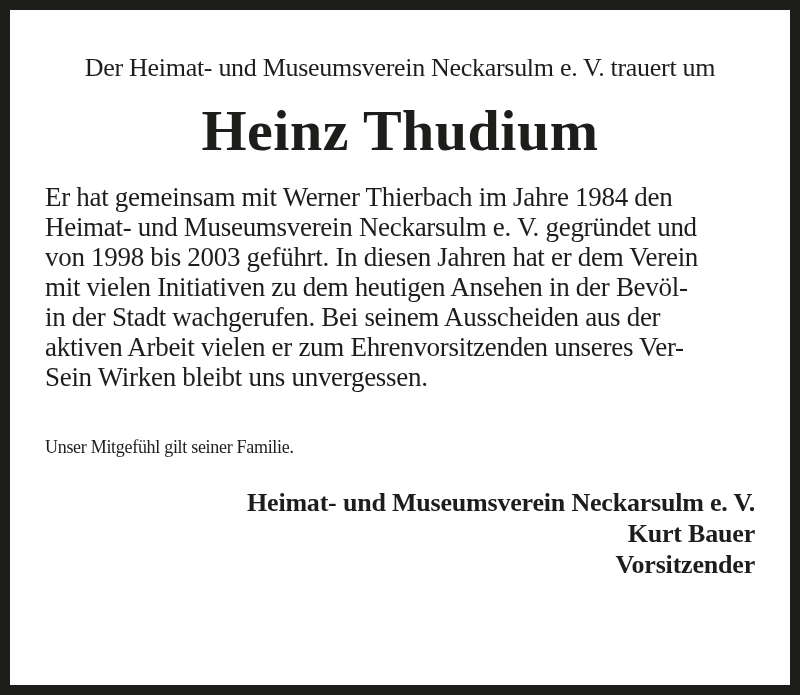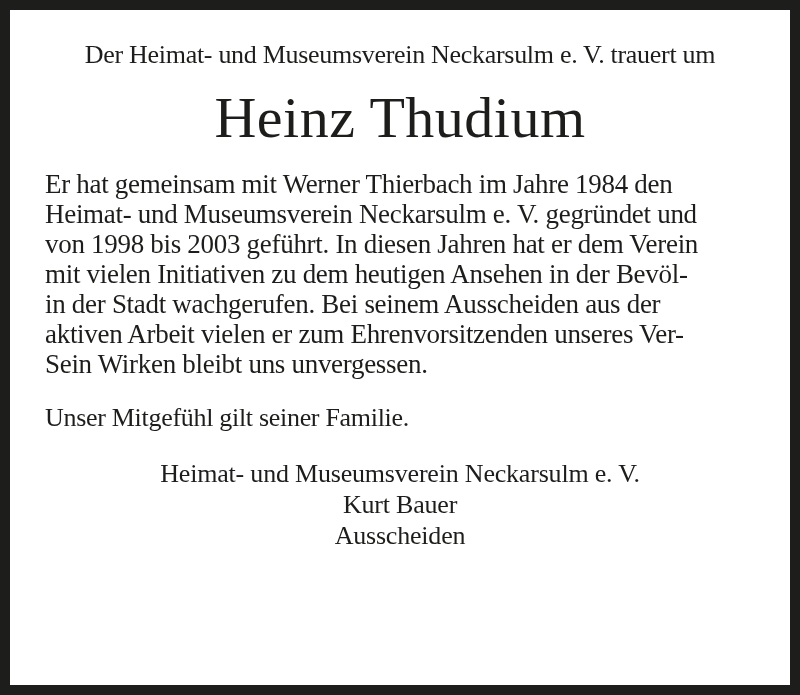--- a/index.html
+++ b/index.html
@@ -10,60 +10,60 @@
   html,body{ background:#ffffff; }
   body{
     width:800px; height:695px;
     font-family:"Liberation Serif","DejaVu Serif",serif;
     color:var(--ink);
   }
   .frame{
     width:800px; height:695px;
     border:10px solid var(--ink);
     background:var(--paper);
-    padding:0 35px;
+    padding:13px 35px;
     overflow:hidden;
   }
   .intro{
     margin-top:30px;
     text-align:center;
     font-size:26px;
     line-height:30px;
     letter-spacing:-0.3px;
     white-space:nowrap;
   }
   .deceased-name{
     margin-top:17px;
     text-align:center;
     font-size:58px;
     line-height:62px;
-    font-weight:normal;
+    font-weight:bold;
     letter-spacing:0.5px;
     white-space:nowrap;
   }
   .obituary-body{
     margin-top:20px;
     font-size:27px;
     line-height:30px;
     letter-spacing:-0.3px;
   }
   .obituary-body .line{
     white-space:nowrap;
   }
   .condolence{
-    margin-top:24px;
-    font-size:26px;
+    margin-top:40px;
+    font-size:18px;
     line-height:30px;
     letter-spacing:-0.3px;
     white-space:nowrap;
   }
   .signature{
     margin-top:25px;
-    text-align:center;
-    font-weight:normal;
+    text-align:right;
+    font-weight:bold;
     font-size:26px;
     line-height:31px;
     letter-spacing:-0.2px;
   }
   .signature div{ white-space:nowrap; }
 </style>
 </head>
 <body>
 
 <div class="frame">
@@ -80,16 +80,16 @@
     <div class="line">in der Stadt wachgerufen. Bei seinem Ausscheiden aus der</div>
     <div class="line">aktiven Arbeit vielen er zum Ehrenvorsitzenden unseres Ver-</div>
     <div class="line">Sein Wirken bleibt uns unvergessen.</div>
   </div>
 
   <div class="condolence">Unser Mitgefühl gilt seiner Familie.</div>
 
   <div class="signature">
     <div>Heimat- und Museumsverein Neckarsulm e. V.</div>
     <div>Kurt Bauer</div>
-    <div>Ausscheiden</div>
+    <div>Vorsitzender</div>
   </div>
 
 </div>
 
 </body></html>

